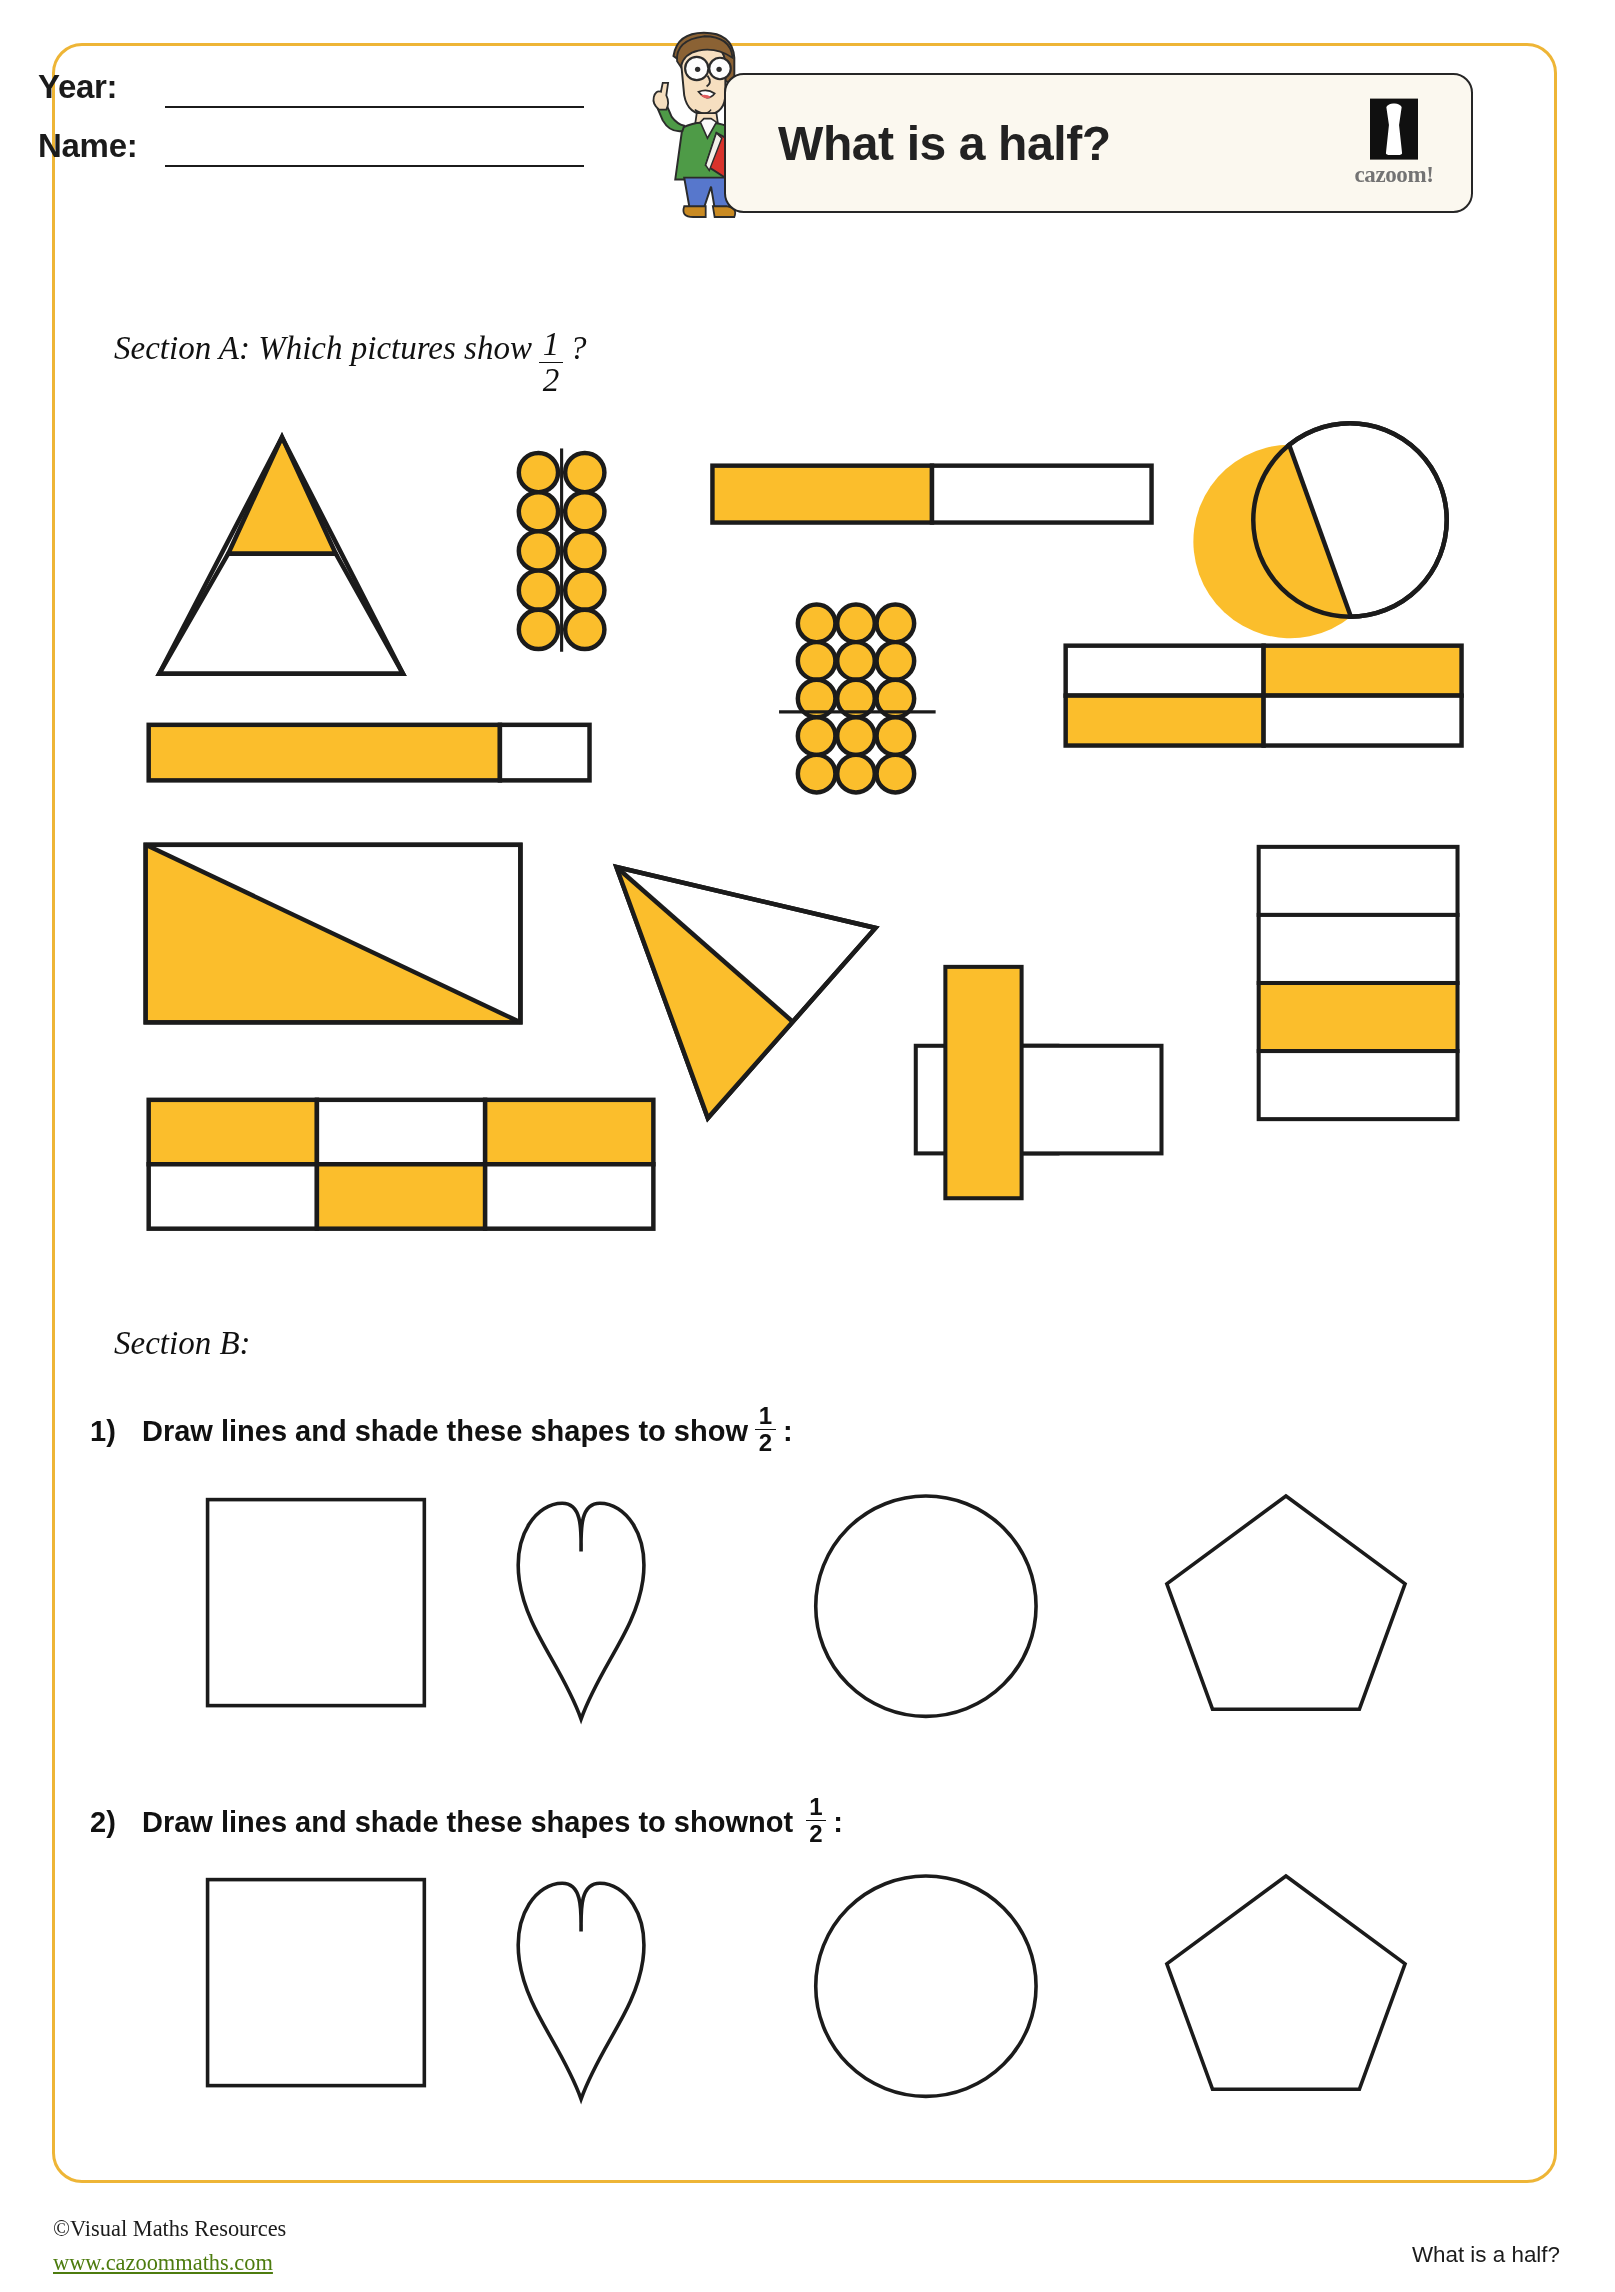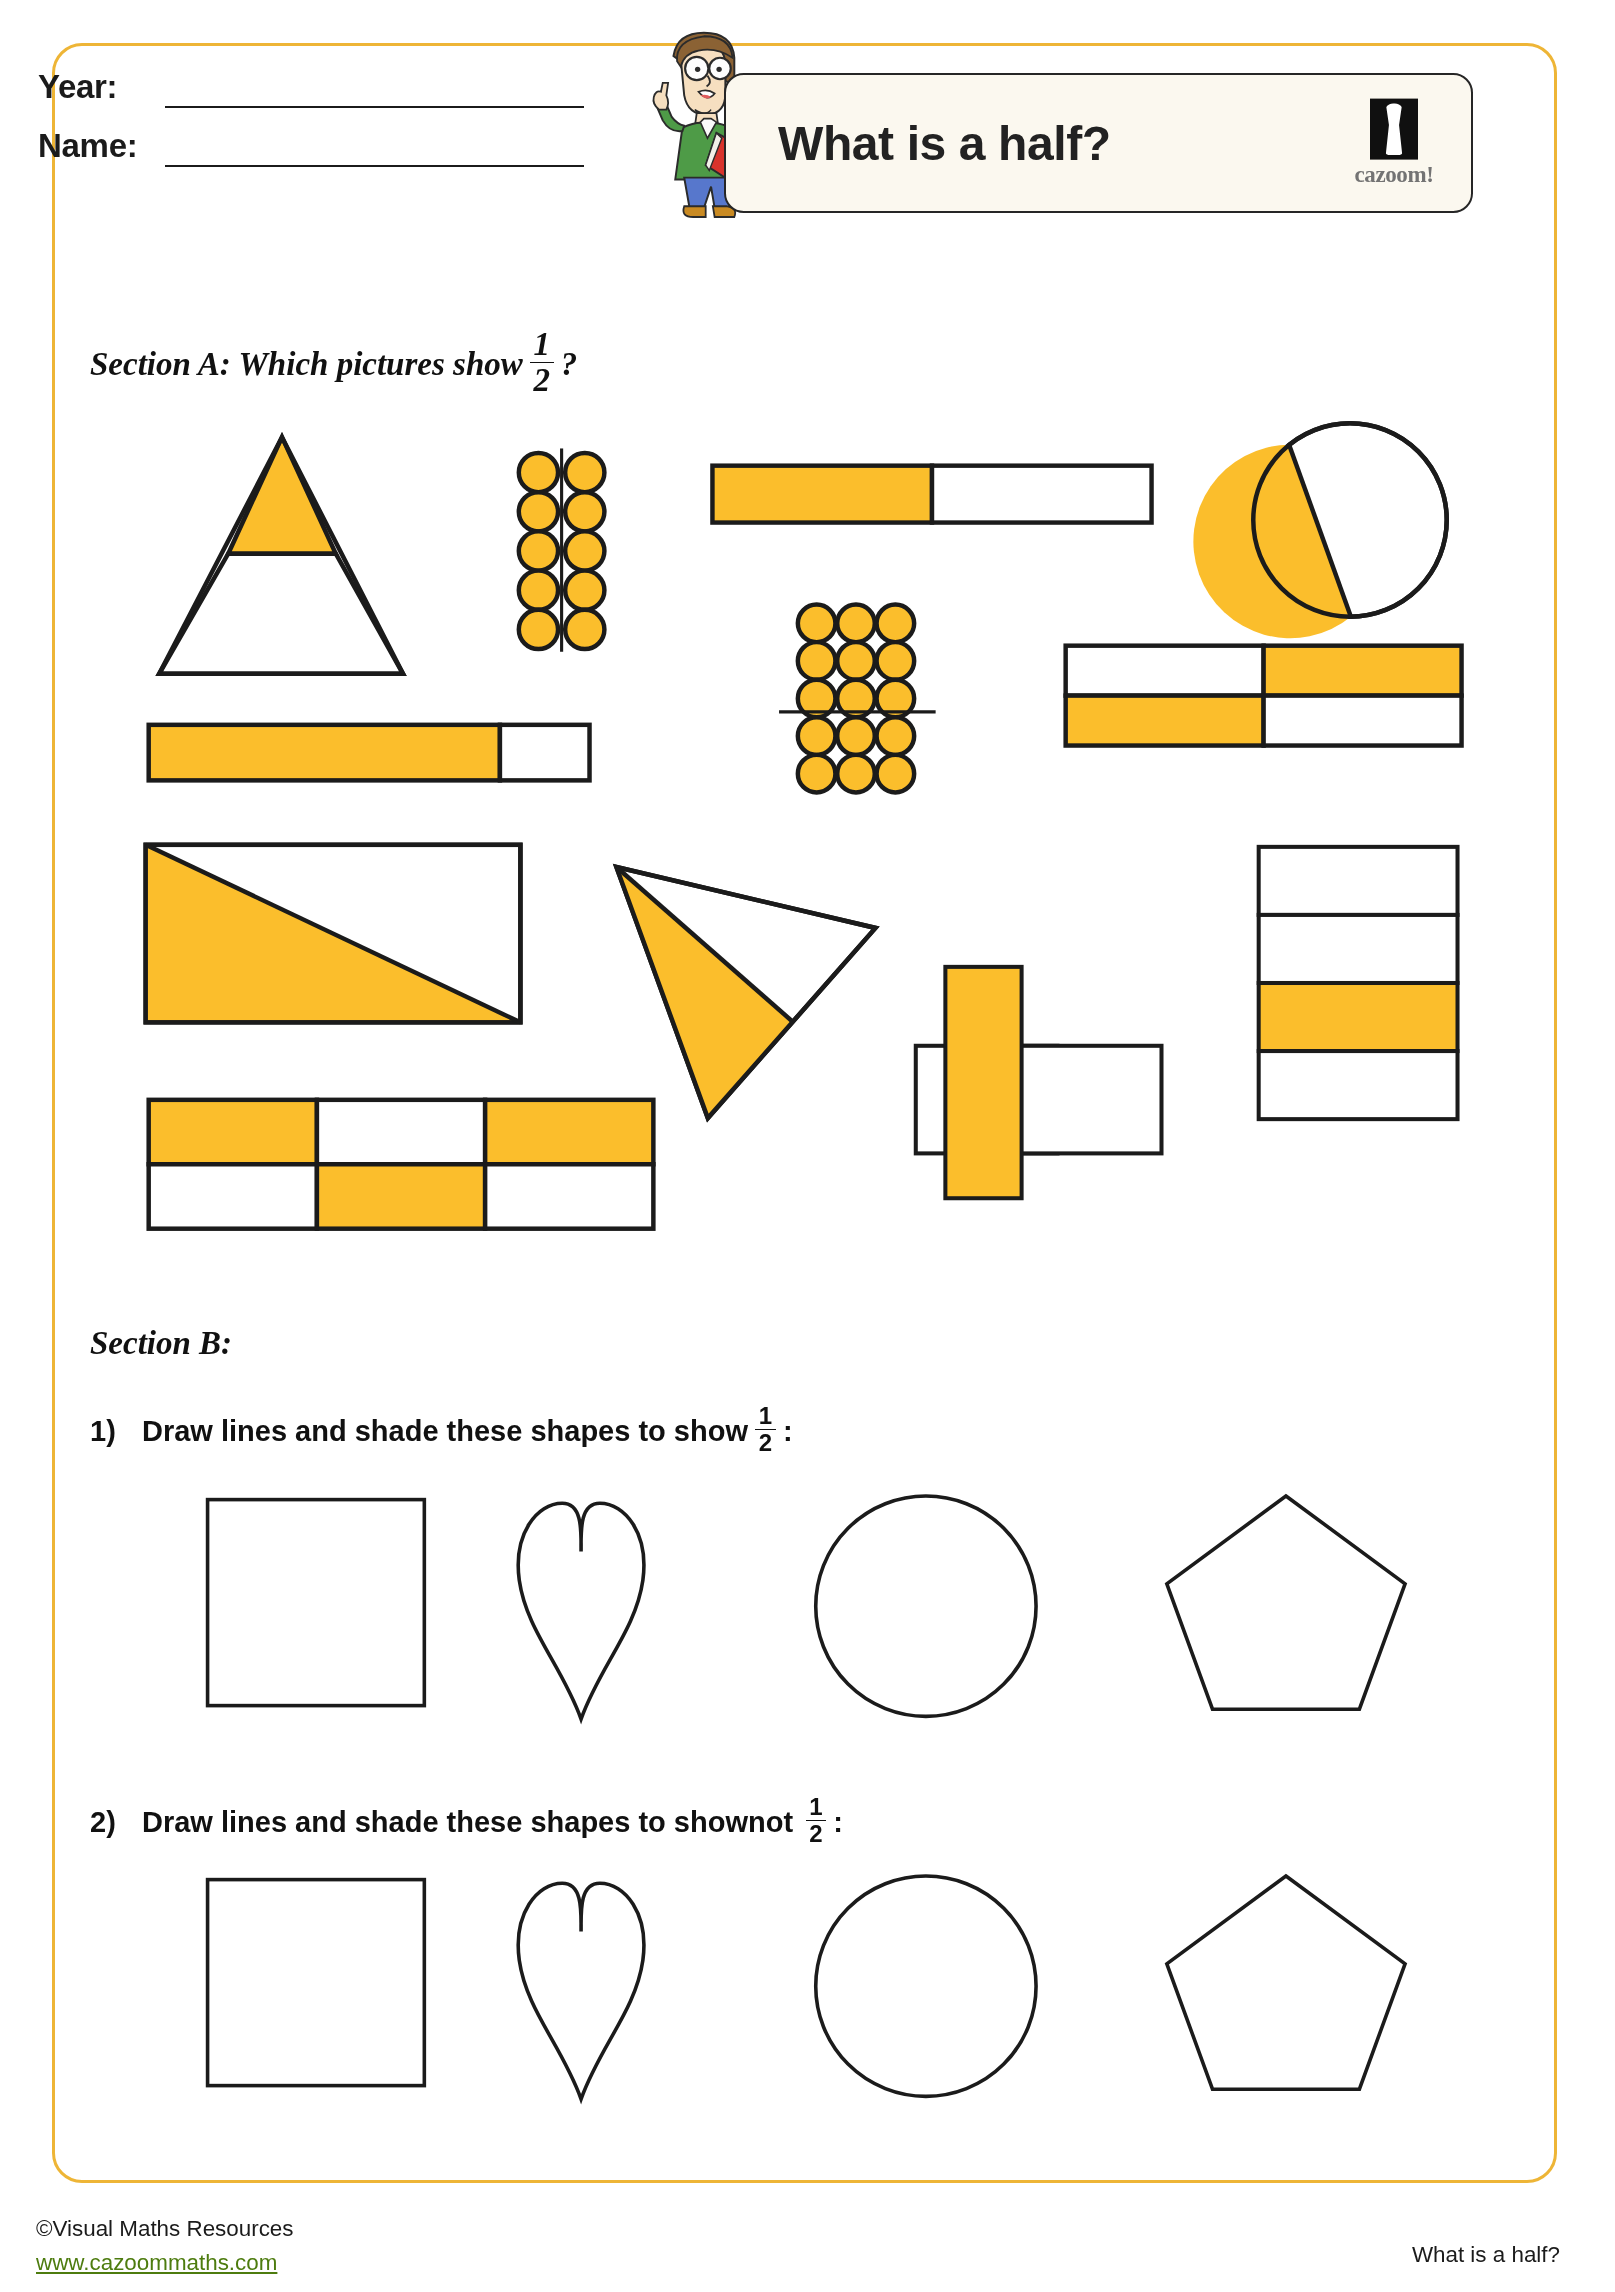--- a/index.html
+++ b/index.html
@@ -123,26 +123,26 @@
     color: #737373;
     letter-spacing: -0.4px;
     margin-top: 1.8px;
   }
 
   
   .section-head {
     position: absolute;
     font-family: "Liberation Serif", serif;
     font-style: italic;
-    font-weight: bold;
+    font-weight: normal;
     font-size: 33px;
     color: #111111;
     white-space: nowrap;
     display: flex;
-    align-items: center;
+    margin-left: 24px;
   }
   .frac {
     display: inline-flex;
     flex-direction: column;
     align-items: center;
     line-height: 1;
     margin: 0 7.2px;
     vertical-align: middle;
     position: relative;
     top: -1.8px;
@@ -163,25 +163,26 @@
   }
   .qnum { width: 52px; }
 
   
   svg { display: block; overflow: visible; }
   .abs { position: absolute; }
 
   
   .footer-left {
     position: absolute;
-    left: 36px;
+    left: 53px;
     top: 2212px;
     font-size: 22.4px;
     color: #1b1b1b;
     line-height: 1.5;
+    font-family: Liberation Serif, serif;
   }
   .footer-left a, .footer-link {
     color: #4d7c0f;
     text-decoration: underline;
     font-size: 22.4px;
   }
   .footer-right {
     position: absolute;
     right: 56px;
     top: 2242px;

